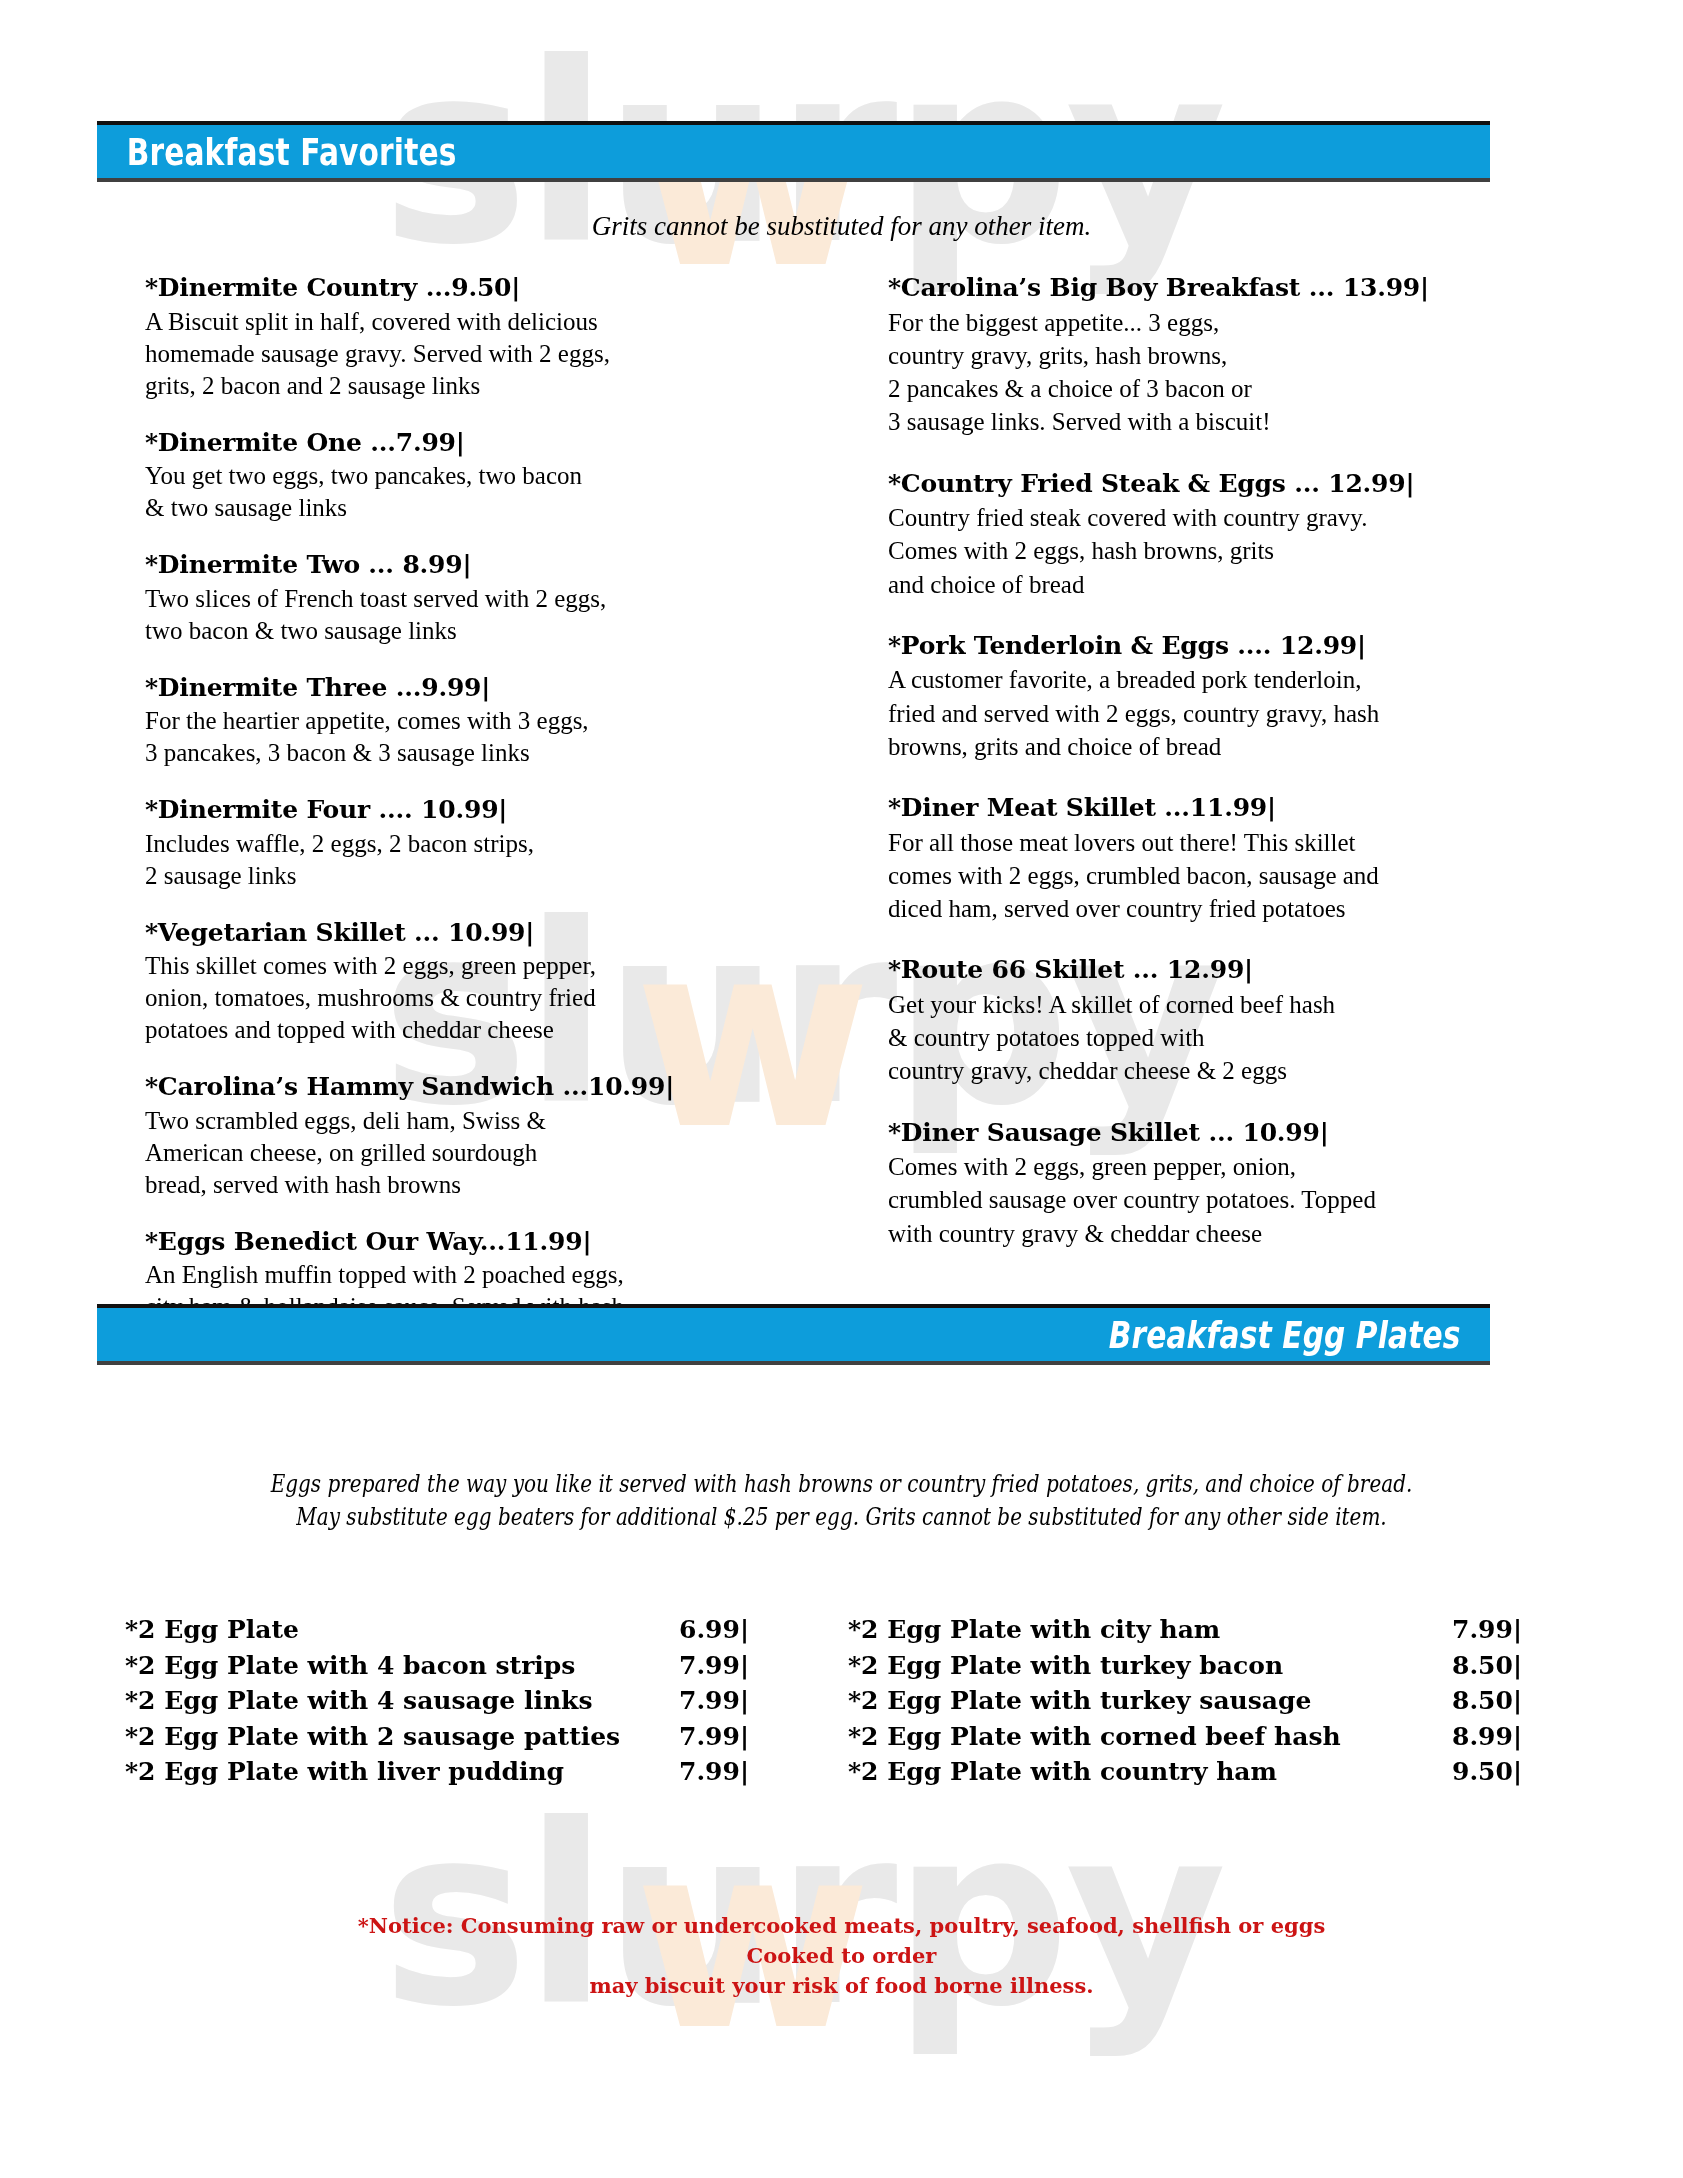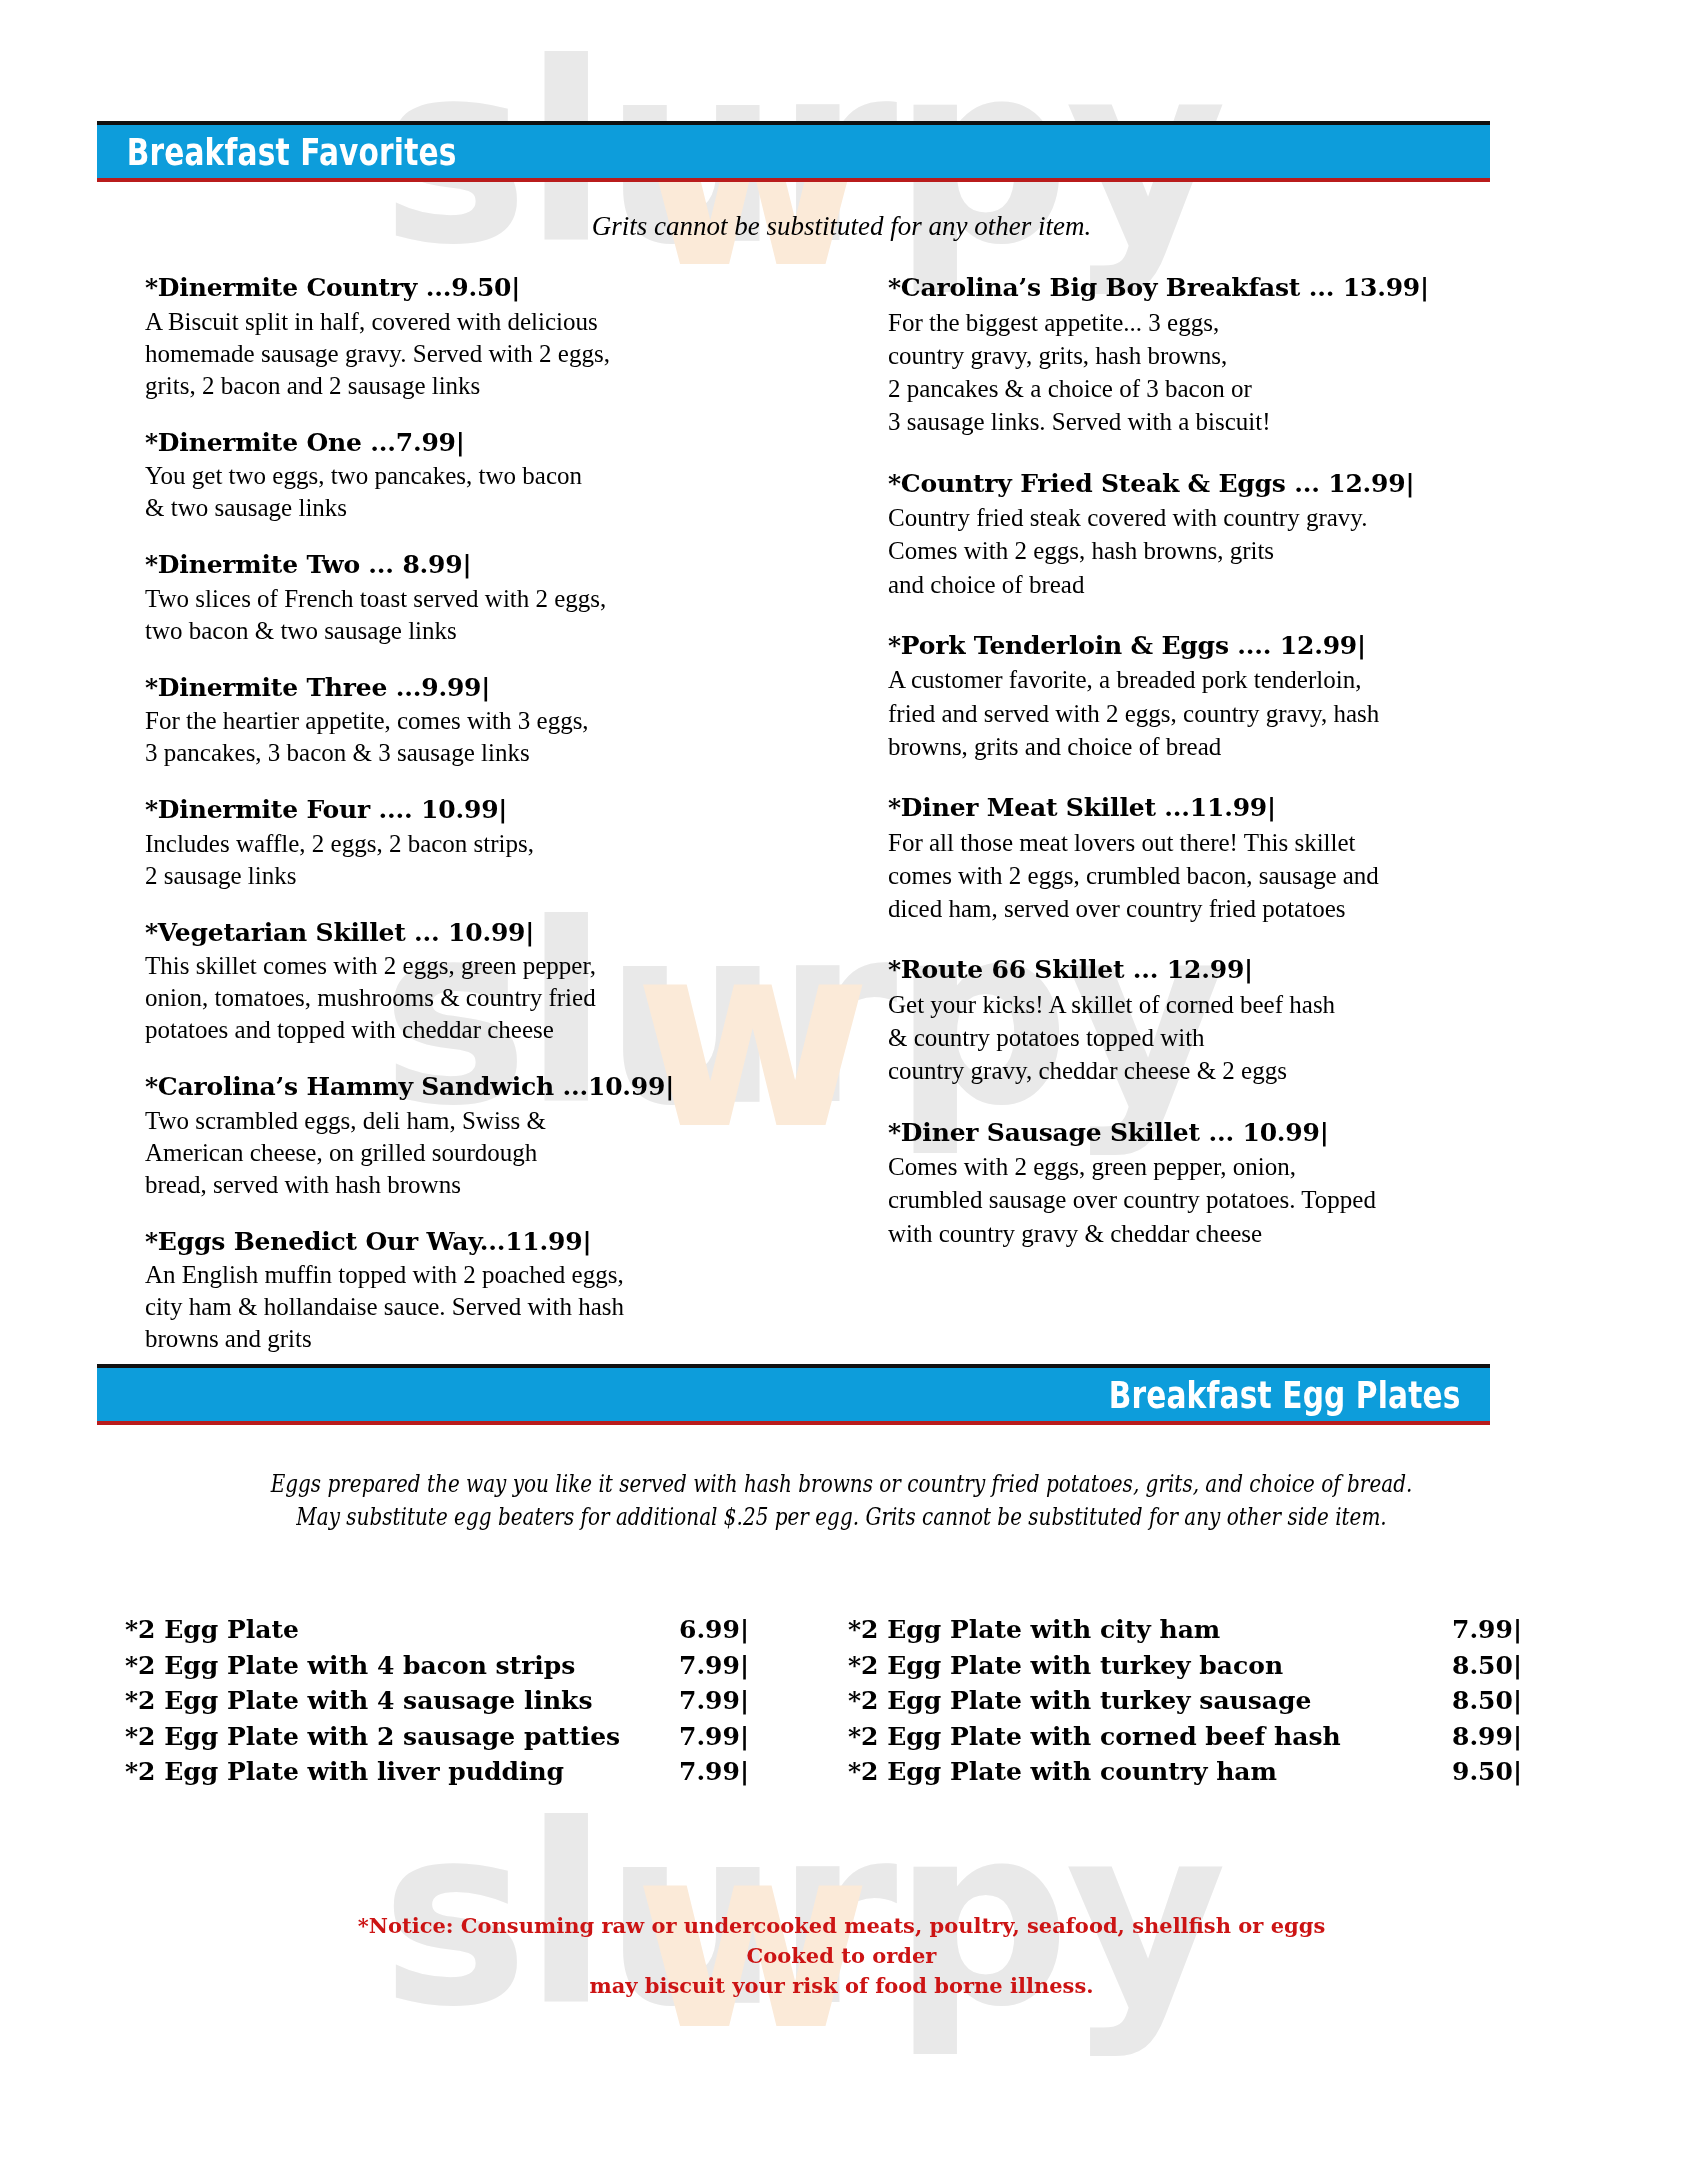--- a/index.html
+++ b/index.html
@@ -51,21 +51,21 @@
   .page { position: relative; z-index: 2; }
 
   
   .bar {
     position: absolute;
     left: 97px;
     width: 1393px;
     height: 61px;
     background: #0d9ddb;
     border-top: 4px solid #111;
-    border-bottom: 4px solid #b91c1c;
+    border-bottom: 4px solid #404040;
     box-sizing: border-box;
     display: flex;
     align-items: center;
   }
   .bar-title {
     font-family: "DejaVu Sans", sans-serif;
     font-weight: 700;
     font-size: 38px;
     color: #ffffff;
     letter-spacing: 0.2px;
@@ -73,21 +73,21 @@
     transform: scaleX(0.78);
     transform-origin: left center;
     white-space: nowrap;
   }
   .bar-left  { justify-content: flex-start; }
   .bar-left .bar-title { padding-left: 38px; }
   .bar-right { justify-content: flex-end; }
   .bar-right .bar-title { transform-origin: right center; padding-right: 38px; }
 
   #bar-breakfast-favorites { top: 121px; }
-  #bar-breakfast-egg-plates { top: 1364px; }
+  #bar-breakfast-egg-plates { top: 1304px; font-style: italic; }
 
   
   .note-center {
     position: absolute;
     width: 100%;
     text-align: center;
     font-style: italic;
     font-size: 27px;
     font-family: "Liberation Serif", serif;
   }

